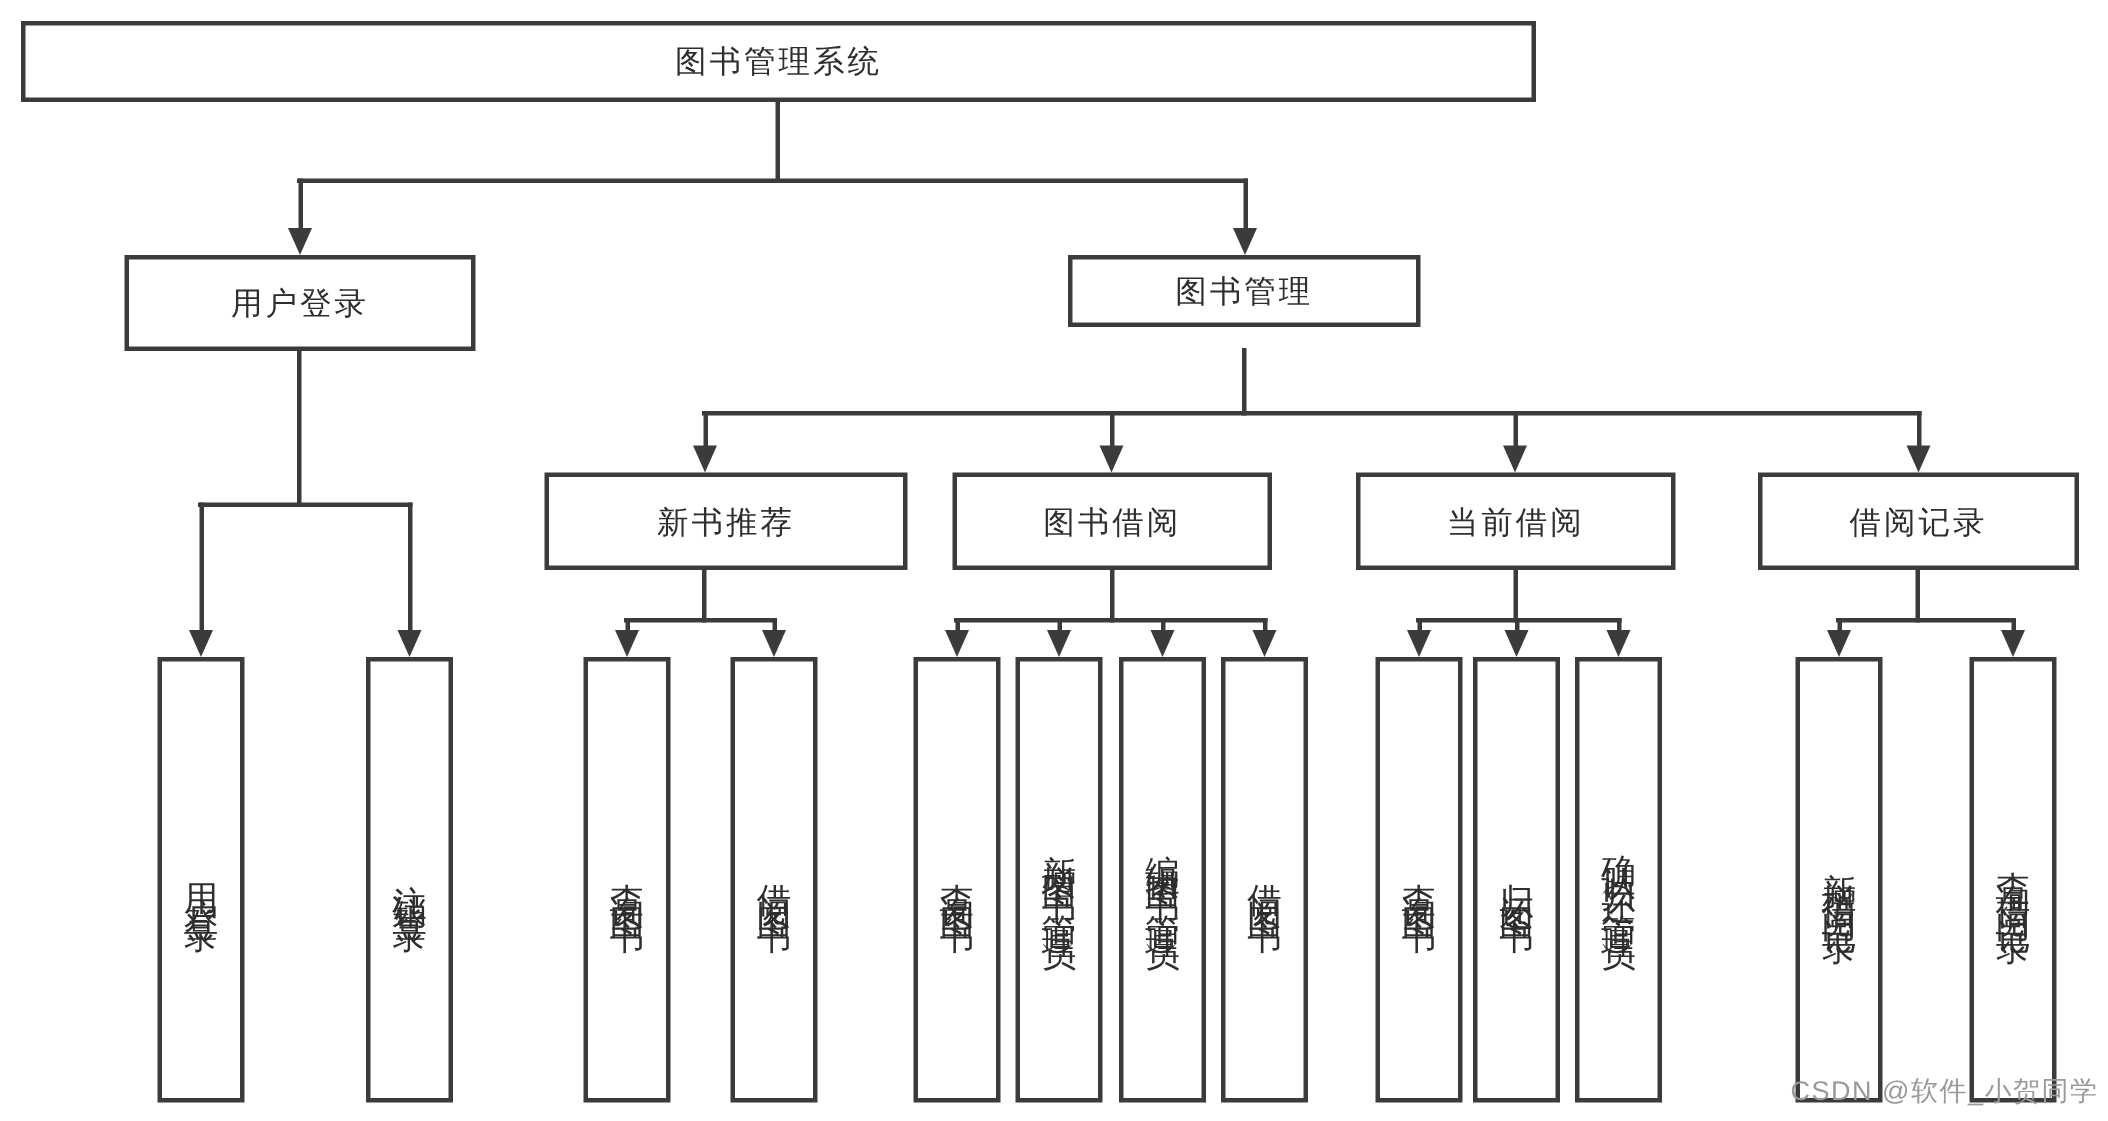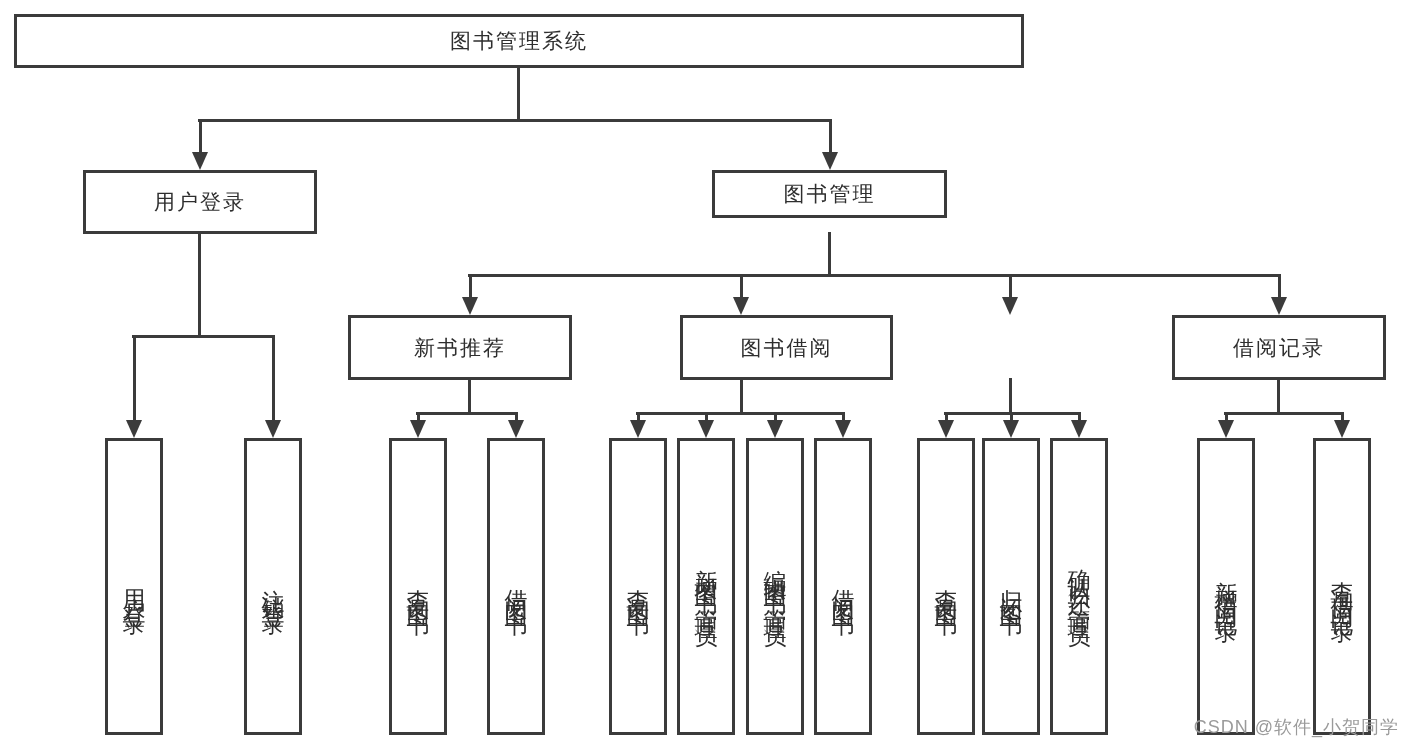--- a/index.html
+++ b/index.html
@@ -72,22 +72,23 @@
 </head>
 <body>
 
 <div class="stage">
 
   <div class="box hbox" style="left:14px;top:14px;width:1010px;height:54px;">图书管理系统</div>
 
   <div class="box hbox" style="left:83px;top:170px;width:234px;height:64px;">用户登录</div>
   <div class="box hbox" style="left:712px;top:170px;width:235px;height:48px;">图书管理</div>
 
-  <div class="box hbox" style="left:348px;top:315px;width:224px;height:65px;font-family:Liberation Serif, serif;">新书推荐</div>
-  <div class="box hbox" style="left:635px;top:315px;width:213px;height:65px;margin-left:45px;">图书借阅</div>
+  <div class="box hbox" style="left:363px;top:315px;width:242px;height:65px;font-family:Liberation Serif, serif;">新书推荐</div>
+  <div class="box hbox" style="left:635px;top:315px;width:213px;height:65px;">图书借阅</div>
+  <div class="box hbox" style="left:904px;top:315px;width:213px;height:65px;">当前借阅</div>
   <div class="box hbox" style="left:1172px;top:315px;width:214px;height:65px;">借阅记录</div>
 
   <div class="box vbox" style="left:105px;">
     <span class="vtext">用户登录</span>
     </div>
   <div class="box vbox" style="left:244px;">
     <span class="vtext">注销登录</span>
     </div>
 
   <div class="box vbox" style="left:389px;">

